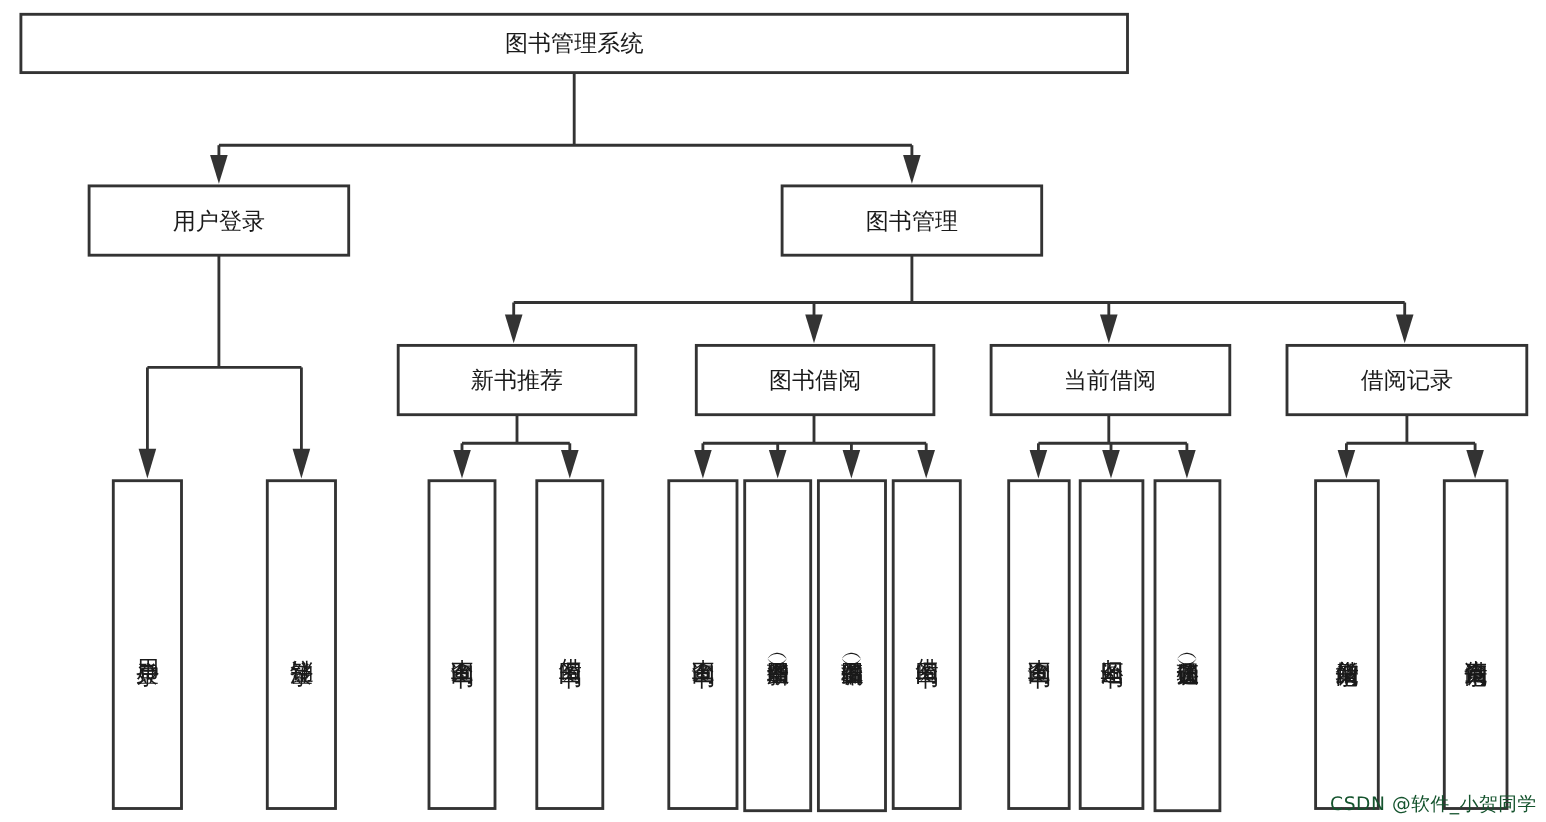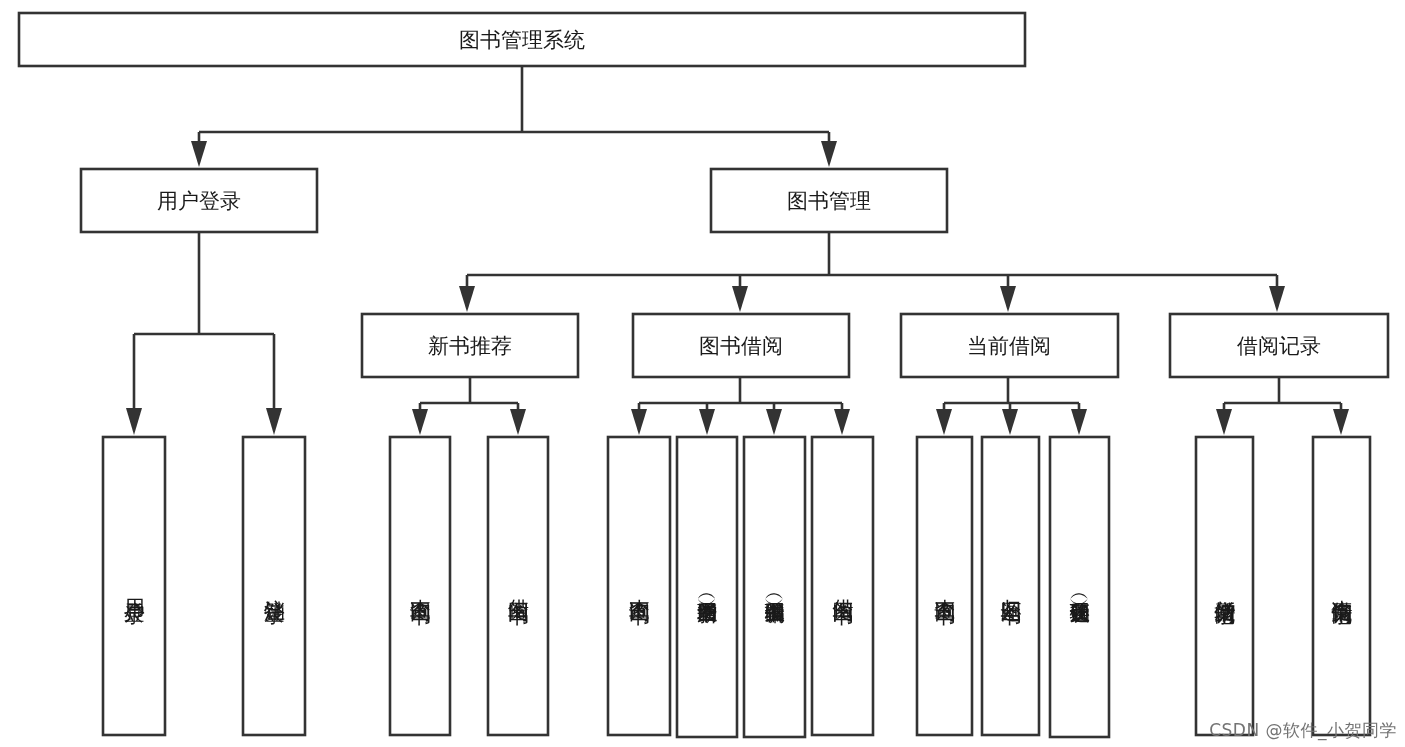--- a/index.html
+++ b/index.html
@@ -63,21 +63,21 @@
     color: #1a1a1a;
     letter-spacing: 2px;
     white-space: nowrap;
   }
   #watermark {
     position: absolute;
     right: 8px;
     bottom: 5px;
     font-family: "DejaVu Sans", "Liberation Sans", sans-serif;
     font-size: 17px;
-    color: #737373;
+    color: #14532d;
     letter-spacing: 0.5px;
     user-select: none;
   }
 </style>
 </head>
 <body>
 
 <div id="diagram-root">
 
   <svg id="flow" viewBox="0 0 1405 747">

